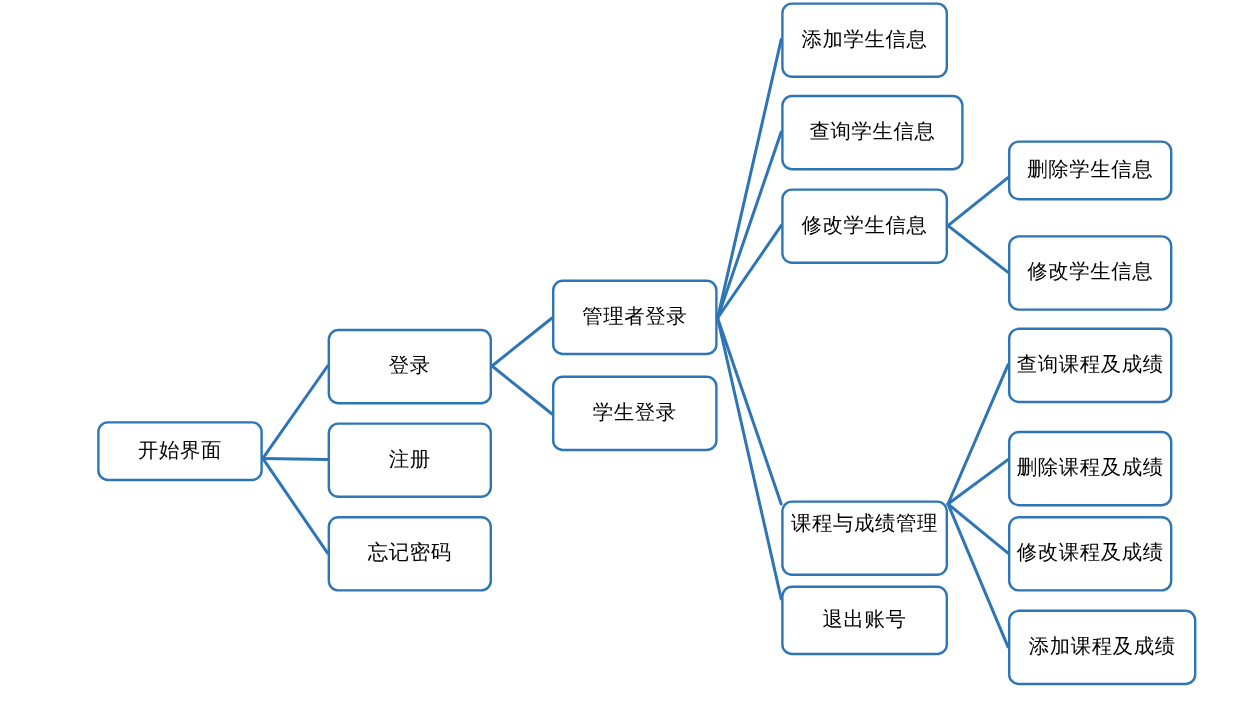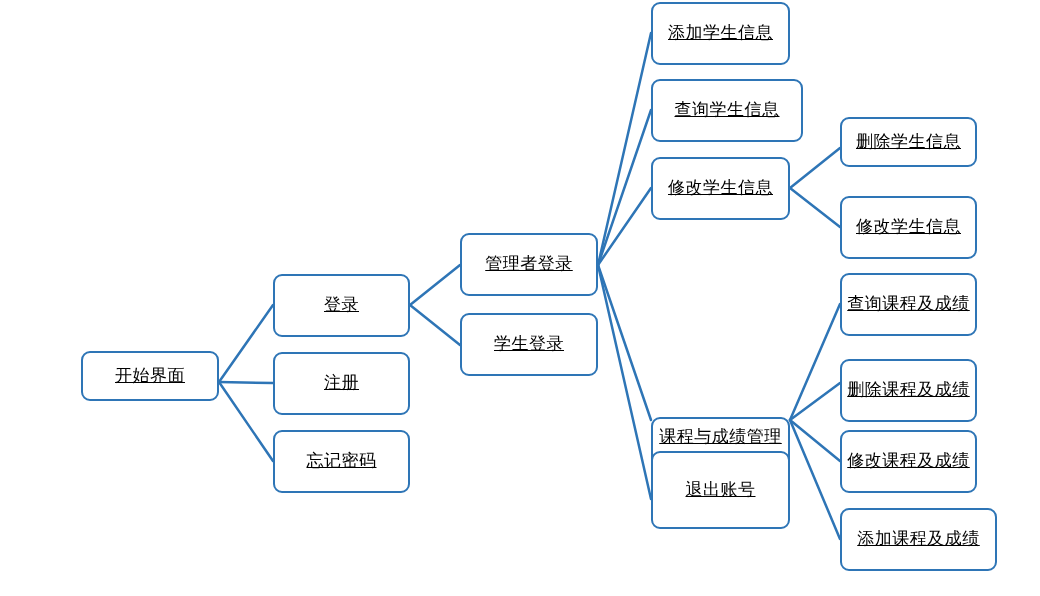--- a/index.html
+++ b/index.html
@@ -42,21 +42,20 @@
     white-space: nowrap;
     z-index: 2;
   }
   .node.align-high {
     align-items: flex-start;
     padding-top: 9px;
     margin-top: 28px;
   }
   .node-label {
     display: block;
-    text-decoration: underline;
   }
 </style>
 </head>
 <body>
 
 <div id="canvas">
   <svg id="connectors" viewBox="0 0 1040 596" xmlns="http://www.w3.org/2000/svg">
       <line x1="219" y1="382" x2="273" y2="305" stroke="#2E75B6" stroke-width="2.5" stroke-linecap="round"></line>
       <line x1="219" y1="382" x2="273" y2="383" stroke="#2E75B6" stroke-width="2.5" stroke-linecap="round"></line>
       <line x1="219" y1="382" x2="273" y2="461" stroke="#2E75B6" stroke-width="2.5" stroke-linecap="round"></line>
@@ -98,21 +97,21 @@
       </div>
       <div class="node" style="left: 651px; top: 79px; width: 152px; height: 63px;">
         <span class="node-label">查询学生信息</span>
       </div>
       <div class="node" style="left: 651px; top: 157px; width: 139px; height: 63px;">
         <span class="node-label">修改学生信息</span>
       </div>
       <div class="node align-high" style="left: 651px; top: 389px; width: 139px; height: 63px;">
         <span class="node-label">课程与成绩管理</span>
       </div>
-      <div class="node" style="left: 651px; top: 451px; width: 139px; height: 78px;">
+      <div class="node" style="left: 651px; top: 488px; width: 139px; height: 58px;">
         <span class="node-label">退出账号</span>
       </div>
       <div class="node" style="left: 840px; top: 117px; width: 137px; height: 50px;">
         <span class="node-label">删除学生信息</span>
       </div>
       <div class="node" style="left: 840px; top: 196px; width: 137px; height: 63px;">
         <span class="node-label">修改学生信息</span>
       </div>
       <div class="node" style="left: 840px; top: 273px; width: 137px; height: 63px;">
         <span class="node-label">查询课程及成绩</span>

